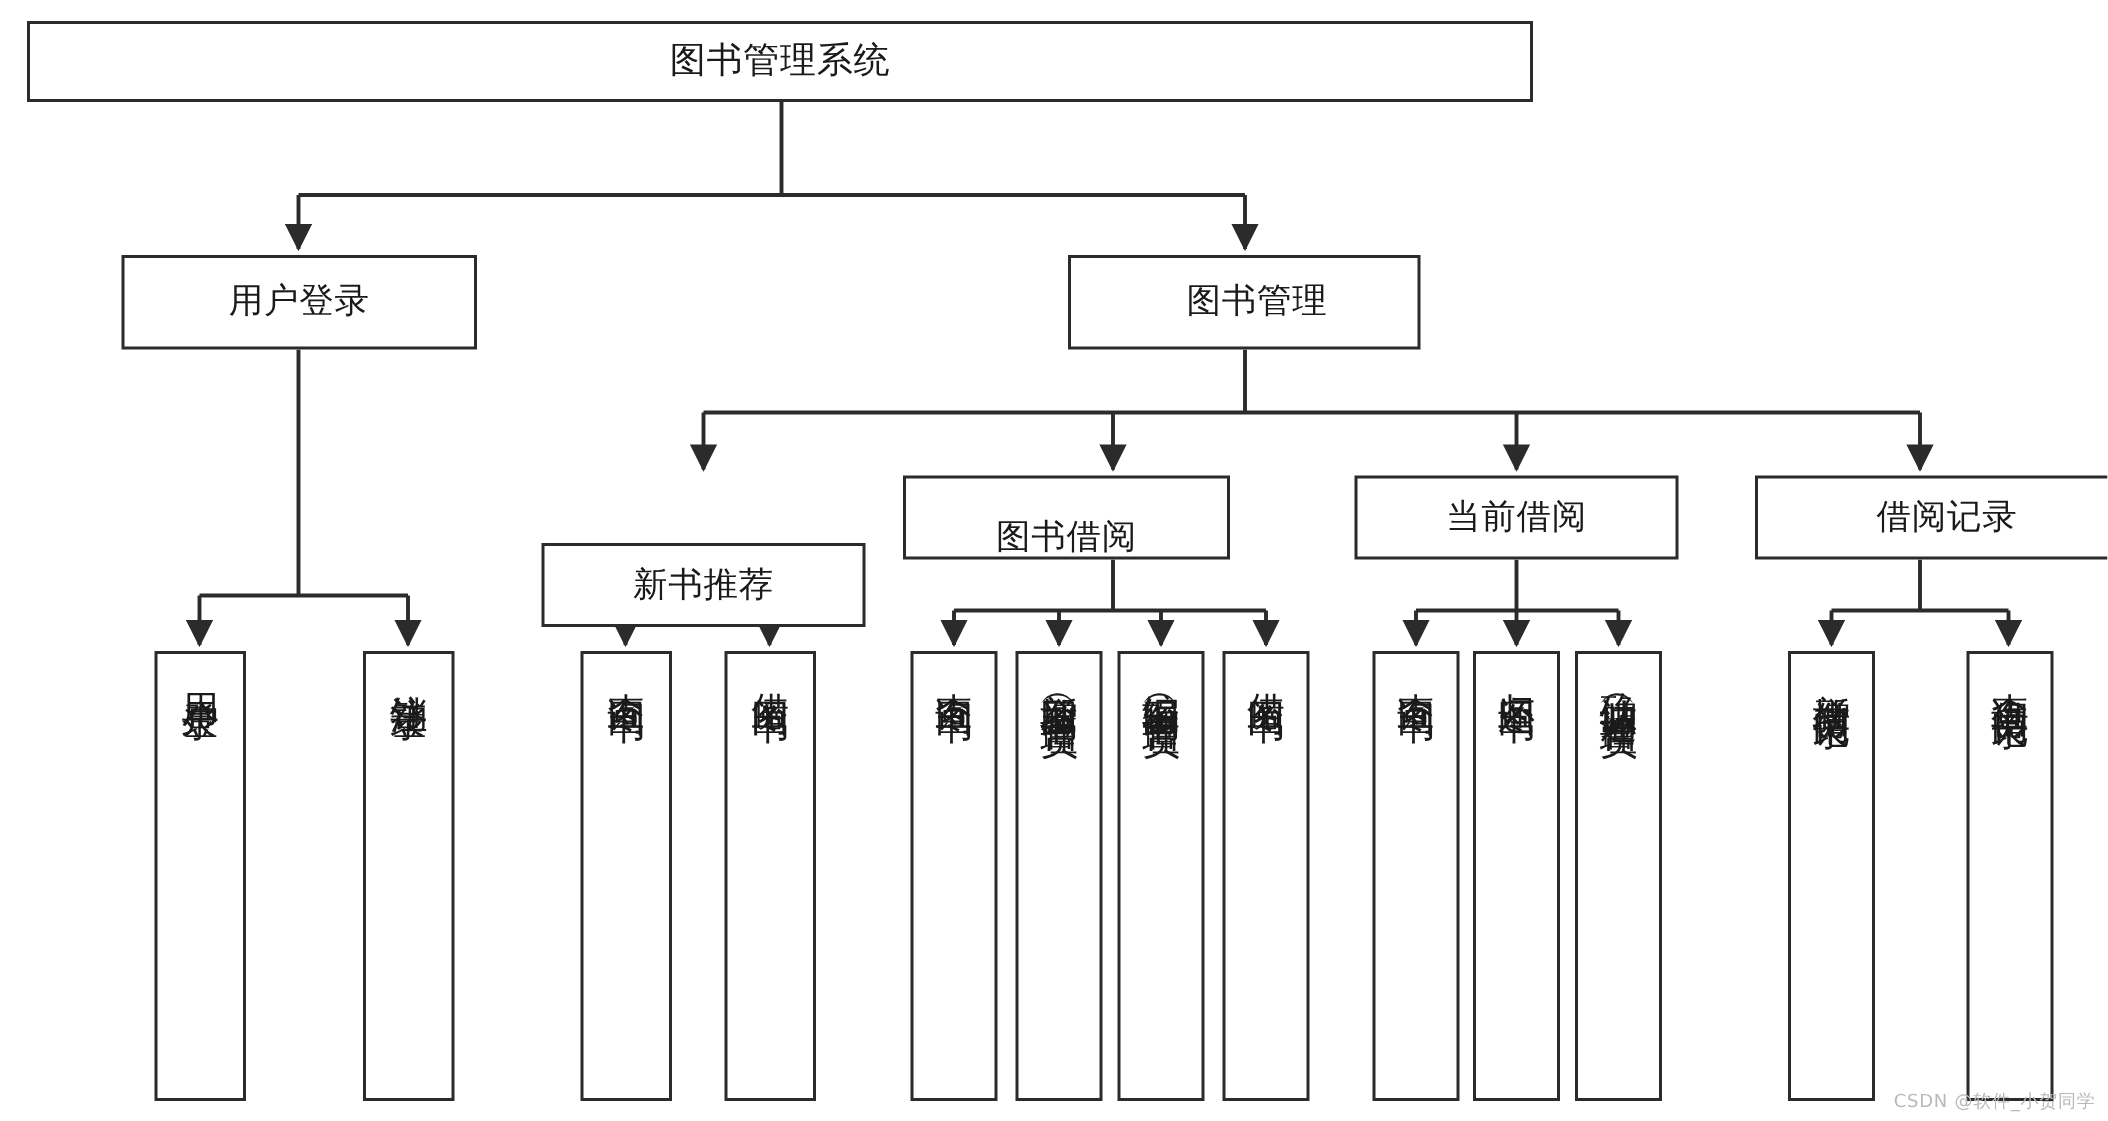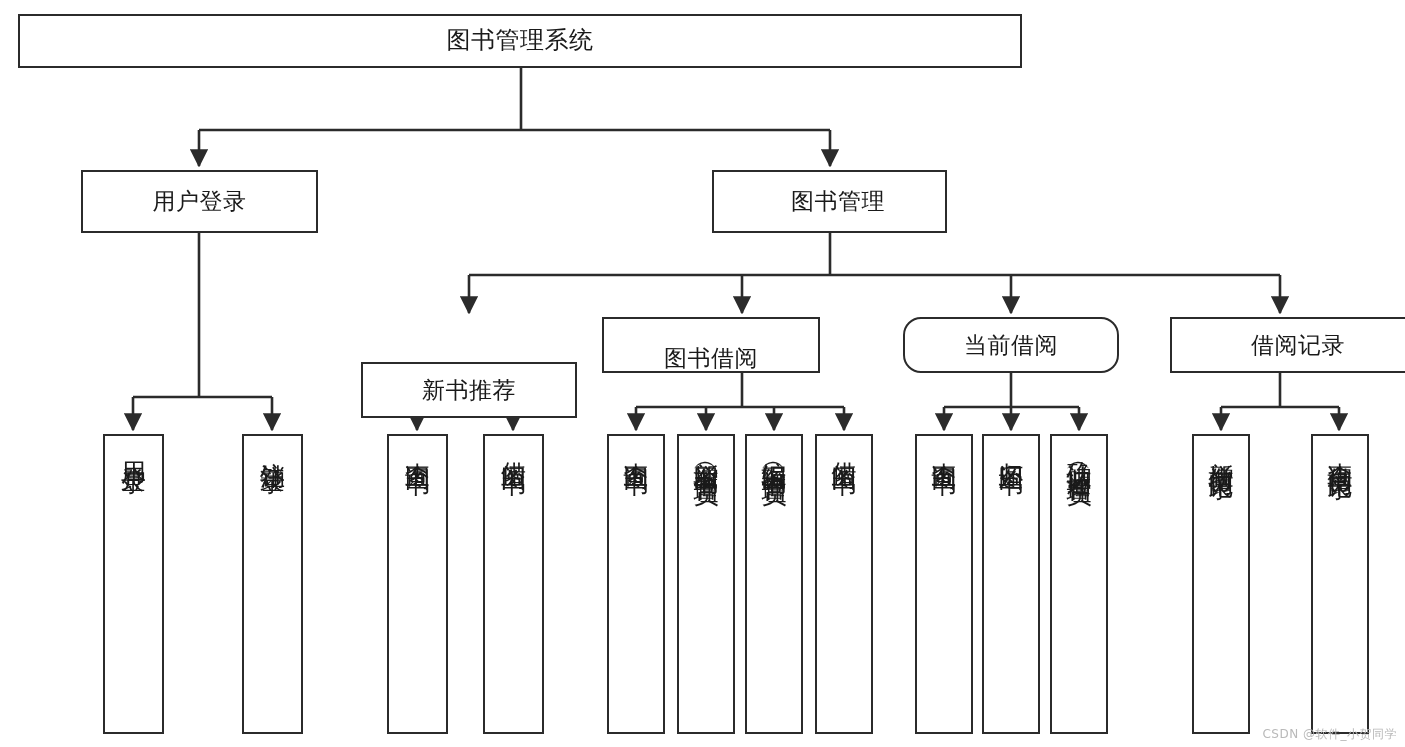--- a/index.html
+++ b/index.html
@@ -144,21 +144,21 @@
   </div>
 
   <div class="node h" style="left:361px; top:317px; width:216px; height:56px;margin-top:45px;">
     <span class="node-label">新书推荐</span>
   </div>
 
   <div class="node h" style="left:602px; top:317px; width:218px; height:56px;align-items:flex-end;">
     <span class="node-label">图书借阅</span>
   </div>
 
-  <div class="node h" style="left:903px; top:317px; width:216px; height:56px;border-radius:18px;">
+  <div class="node h" style="left:903px; top:317px; width:216px; height:56px;">
     <span class="node-label">当前借阅</span>
   </div>
 
   <div class="node h" style="left:1170px; top:317px; width:256px; height:56px;">
     <span class="node-label">借阅记录</span>
   </div>
 
   <div class="node v" style="left:103px; top:434px; width:61px; height:300px;">
     <span class="node-label">用户登录</span>
   </div>

